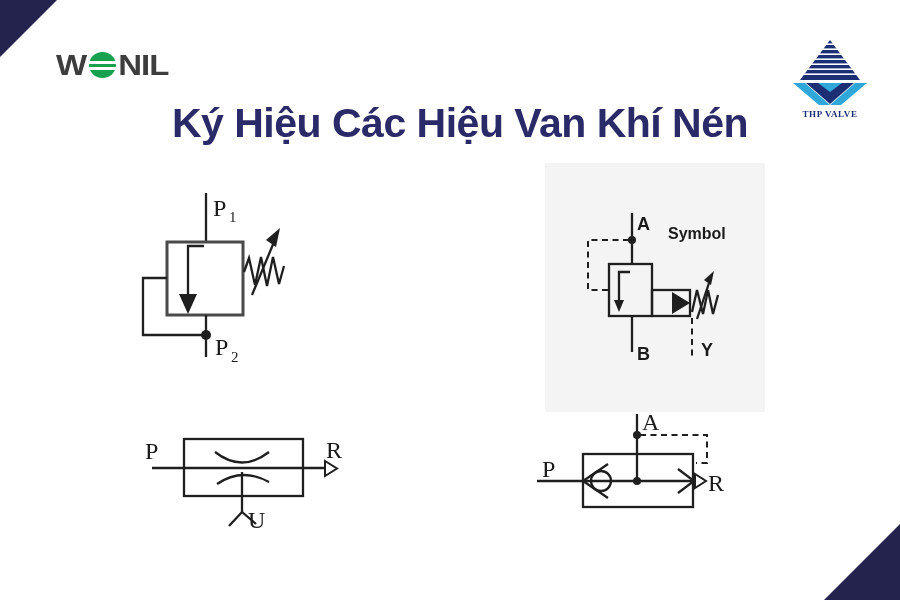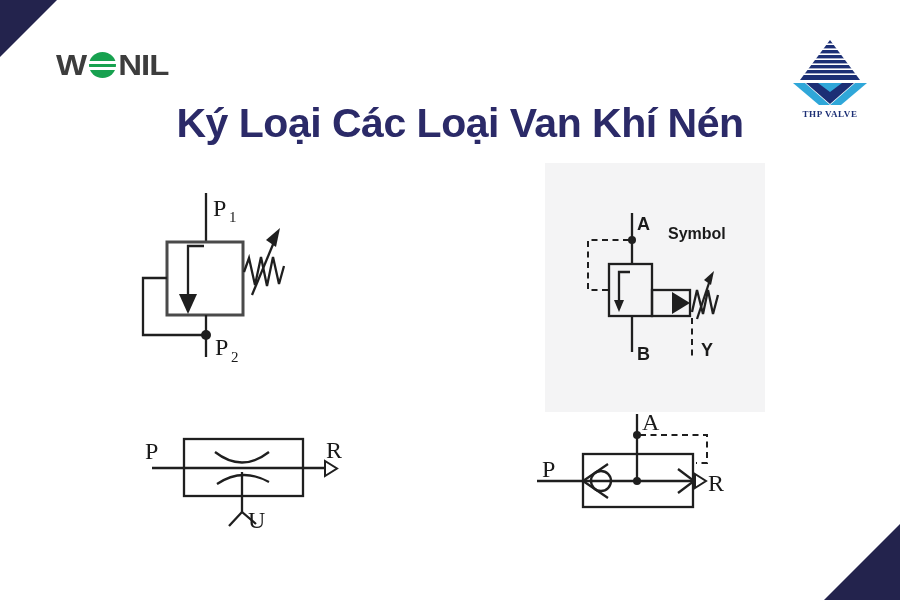--- a/index.html
+++ b/index.html
@@ -73,21 +73,21 @@
       <rect x="8" y="34" width="60" height="3.4" fill="#1c2f75"></rect>
       <rect x="8" y="39" width="60" height="5" fill="#1c2f75"></rect>
     </g>
     <polygon points="14,47 62,47 38,68" fill="#1c2f75"></polygon>
     <polygon points="26,47 50,47 38,56" fill="#2fa7d9"></polygon>
     <polygon points="1,47 13,47 38,69 27,69" fill="#2fa7d9"></polygon>
     <polygon points="75,47 63,47 38,69 49,69" fill="#2fa7d9"></polygon>
     <text x="38" y="81" text-anchor="middle" class="thp-txt">THP VALVE</text>
   </svg>
 
-  <div class="title">Ký Loại Các Loại Van Khí Nén</div>
+  <div class="title">Ký Hiệu Các Hiệu Van Khí Nén</div>
 
   <div class="scan-panel"></div>
 
   <svg style="left:130px;top:185px" width="180" height="180" viewBox="0 0 180 180">
     <line class="st" x1="76" y1="8" x2="76" y2="57"></line>
     <rect class="st-thick" x="37" y="57" width="76" height="73"></rect>
     <polyline class="st" points="74,61 58,61 58,111"></polyline>
     <polygon class="fillb" points="49,109 67,109 58,129"></polygon>
     <polyline class="st" points="114,87 119,73 125,100 131,72 137,101 143,72 149,99 154,81"></polyline>
     <line class="st" x1="122" y1="110" x2="144" y2="57"></line>

